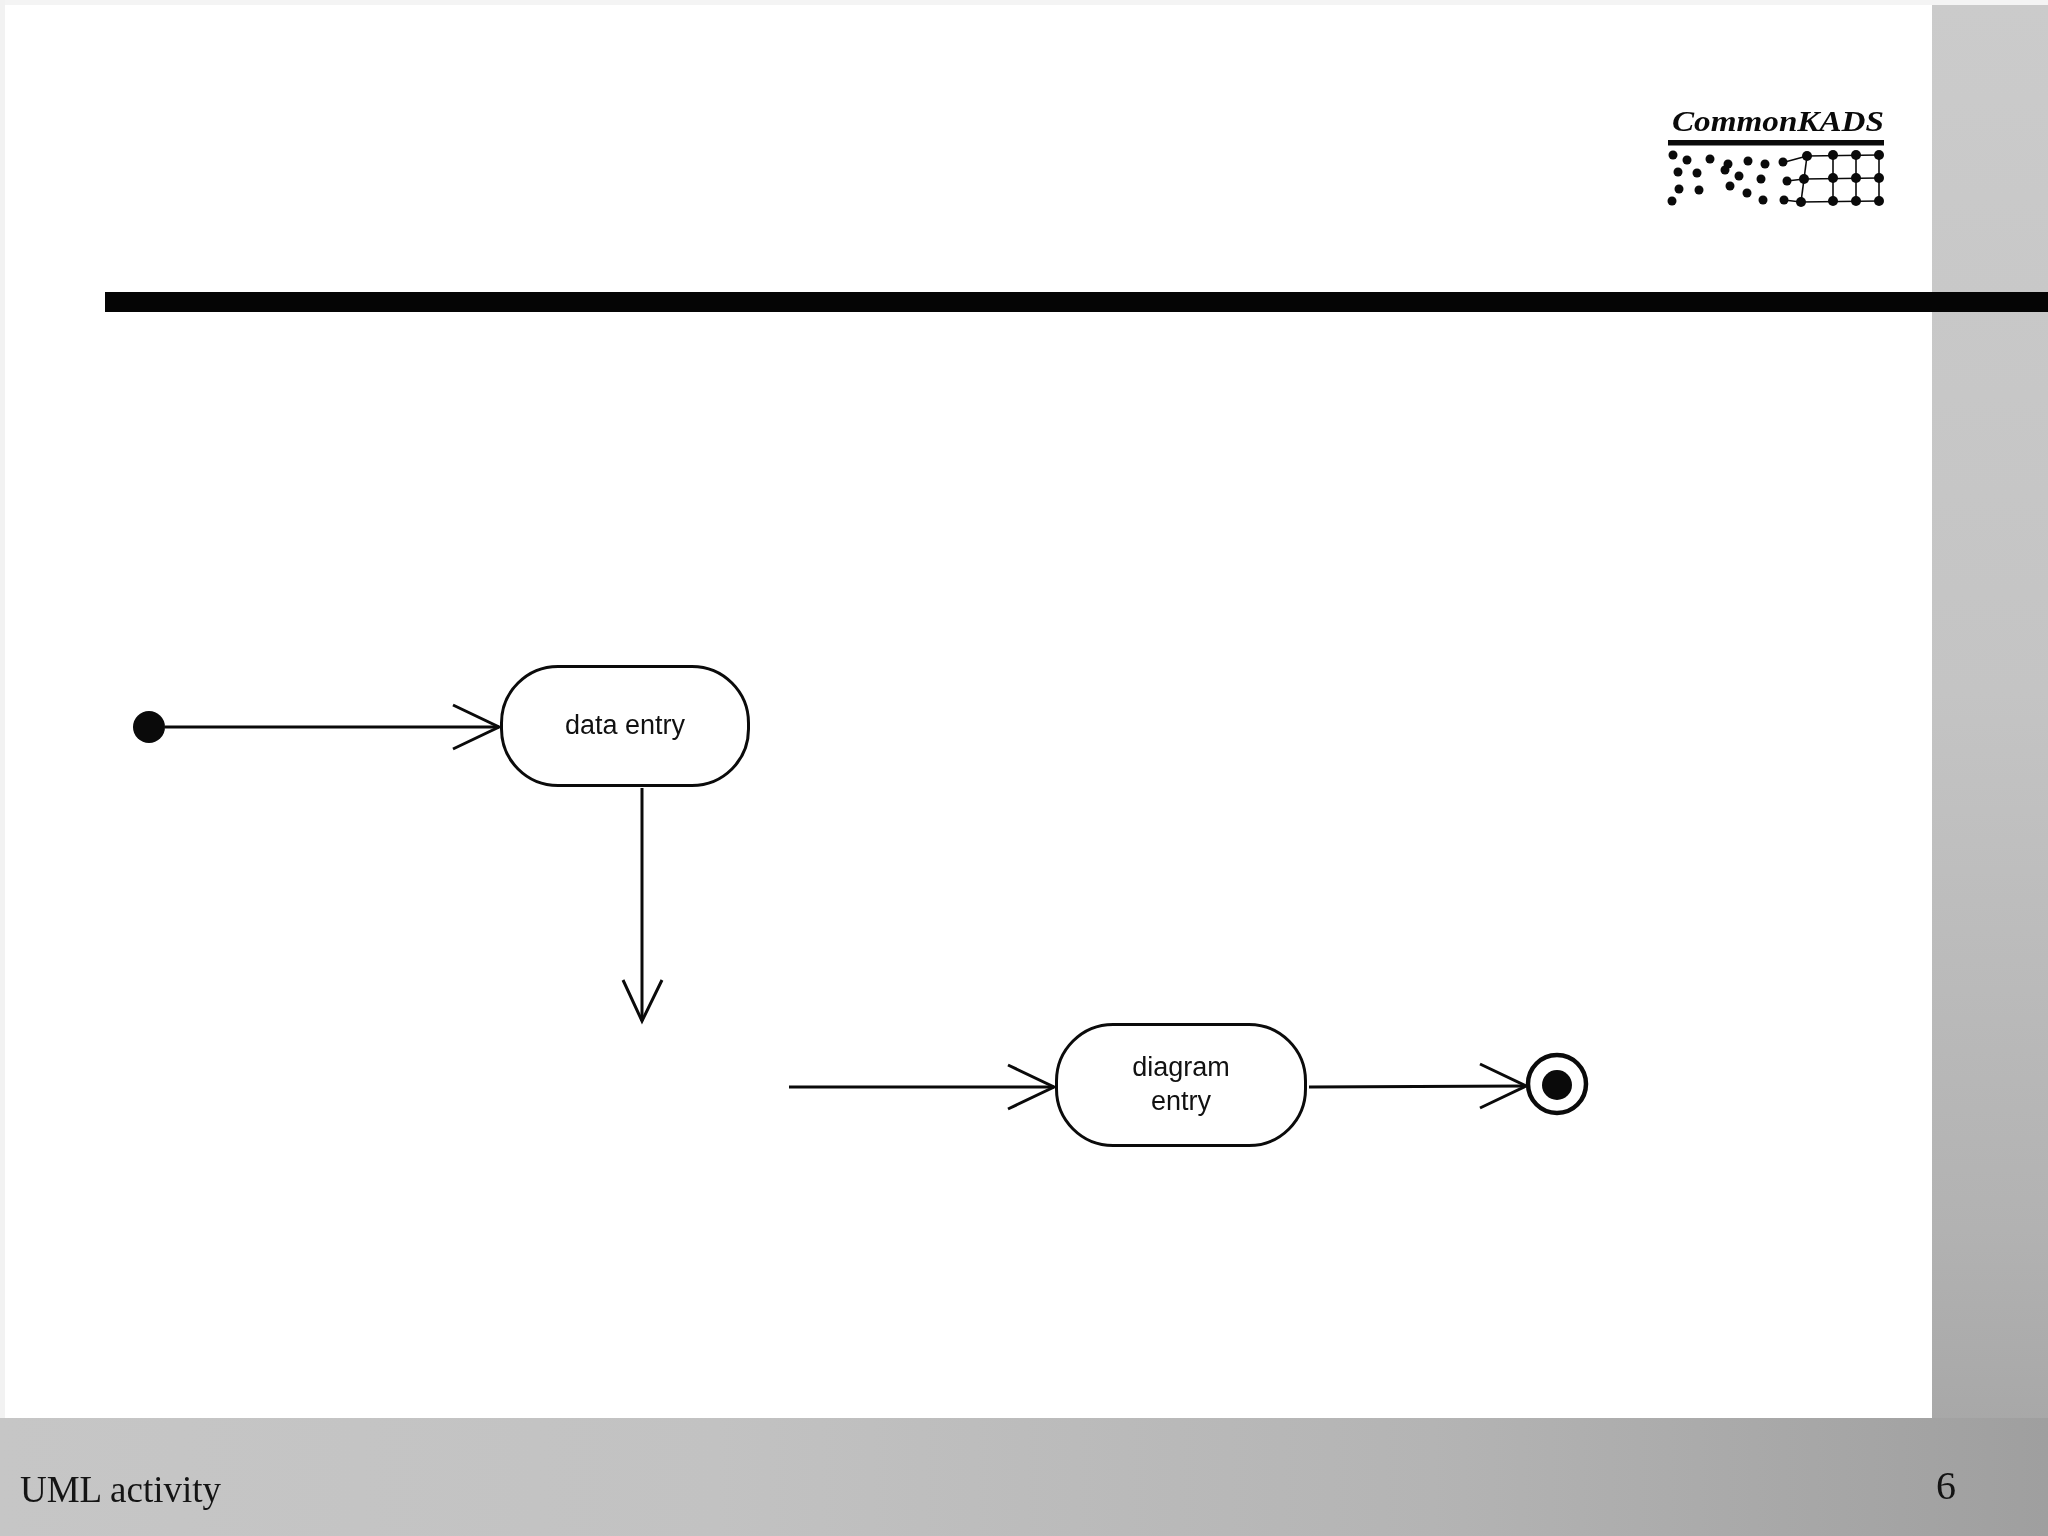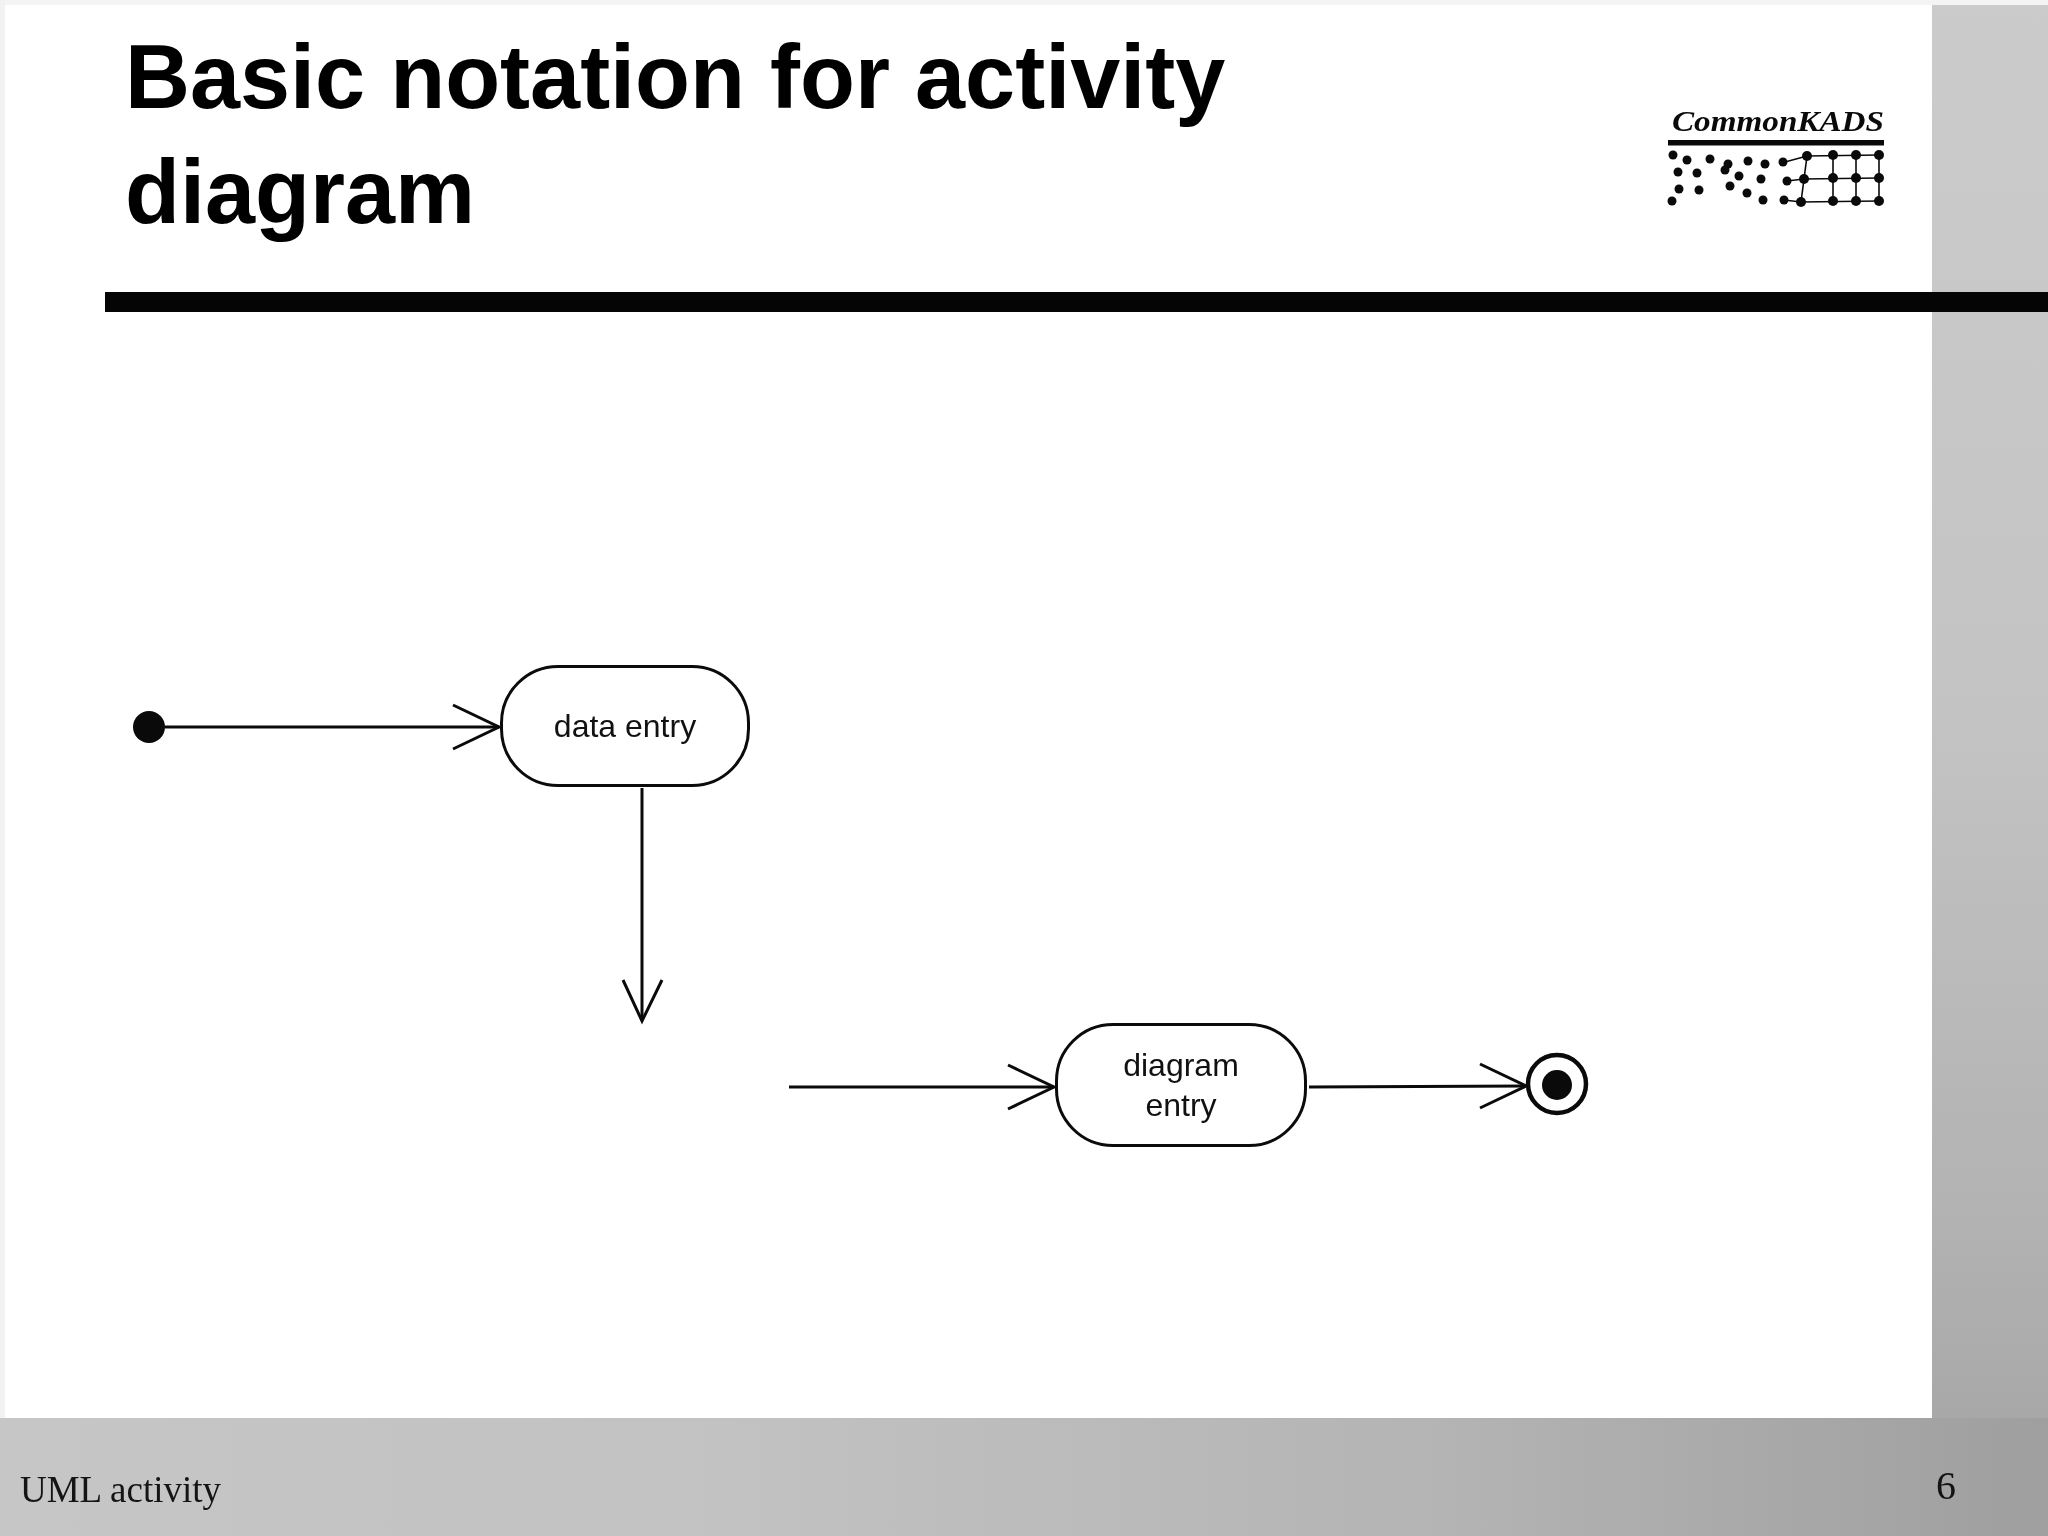--- a/index.html
+++ b/index.html
@@ -44,21 +44,21 @@
 
   
   .logo { position: absolute; left: 1665px; top: 98px; width: 225px; height: 115px; z-index: 4; }
 
   
   .diagram-svg { position: absolute; left: 0; top: 0; width: 2048px; height: 1536px; z-index: 4; }
   .activity-node {
     position: absolute; z-index: 5;
     background: #ffffff; border: 3px solid #0b0b0b; border-radius: 58px;
     display: flex; flex-direction: column; align-items: center; justify-content: center;
-    font-size: 32px; color: #111111; line-height: 1.25; text-align: center;
+    font-size: 27px; color: #111111; line-height: 1.25; text-align: center;
   }
   .node-data-entry { left: 500px; top: 665px; width: 250px; height: 122px; }
   .node-processing { left: 538px; top: 1023px; width: 250px; height: 122px; }
   .node-generate-output { left: 1055px; top: 1023px; width: 252px; height: 124px; }
 
   
   .footer-label {
     position: absolute; left: 20px; top: 1468px;
     font-family: "Liberation Serif", serif; font-size: 37px; color: #141414; z-index: 6;
   }
@@ -70,24 +70,20 @@
 </head>
 <body>
 
 <div class="canvas">
 
   <div class="band-right"></div>
   <div class="band-bottom"></div>
   <div class="edge-top"></div>
   <div class="edge-left"></div>
 
-  <div class="title">
-    <div>Basic notation for activity</div>
-    <div>diagram</div>
-  </div>
 
   <div class="title-rule"></div>
 
   <svg class="logo" viewBox="0 0 225 115">
     <text x="113" y="33" text-anchor="middle" font-family="Liberation Serif, serif" font-style="italic" font-weight="bold" font-size="30" textLength="212" lengthAdjust="spacingAndGlyphs" fill="#0a0a0a">CommonKADS</text>
     <rect x="3" y="42" width="216" height="5.5" fill="#0a0a0a"></rect>
     <g fill="#0a0a0a">
       <circle cx="8" cy="57" r="4.5"></circle>
         <circle cx="22" cy="62" r="4.5"></circle>
         <circle cx="45" cy="61" r="4.5"></circle>

